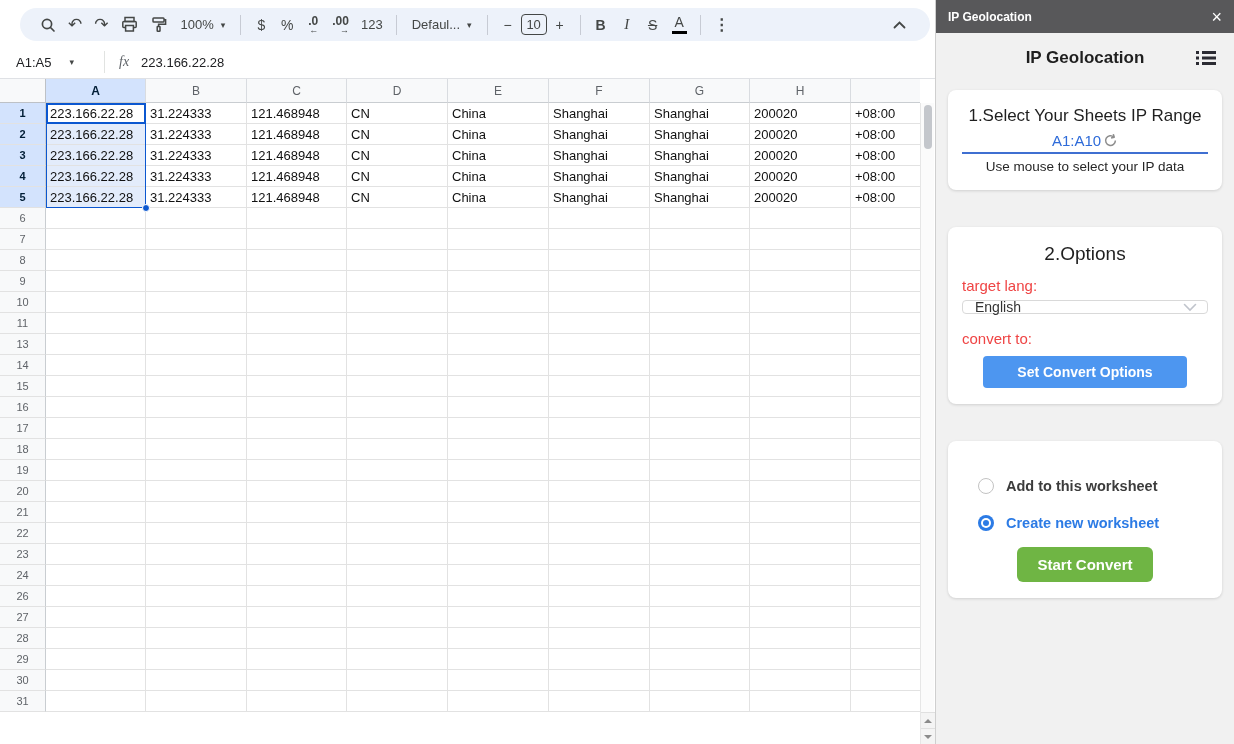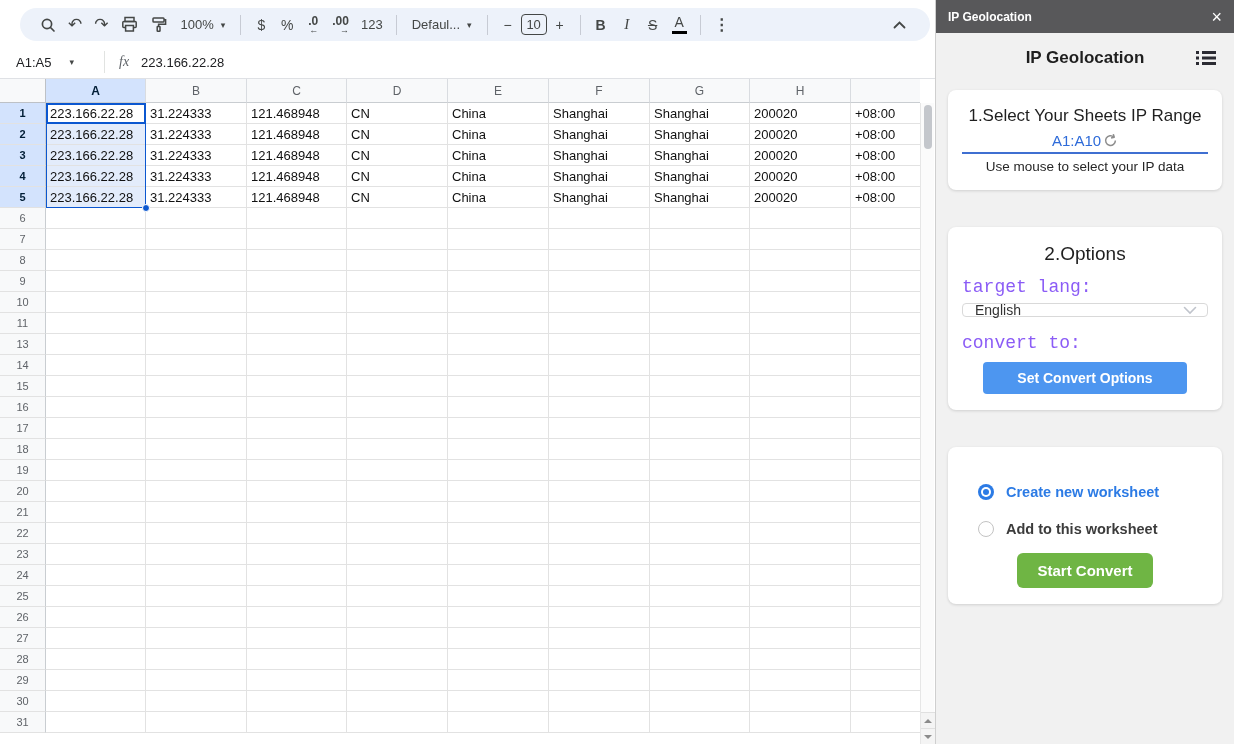--- a/index.html
+++ b/index.html
@@ -90,21 +90,21 @@
   .card { background:#fff; border-radius:8px; box-shadow:0 1px 3px rgba(0,0,0,.14);
     padding:16px 14px; }
   .card1 { margin-bottom:37px; }
   .card2 { margin-bottom:37px; }
   .card-h1 { font-size:17px; color:#1f1f1f; text-align:center; }
   .card-h2 { font-size:19px; color:#1f1f1f; text-align:center; }
   .range-line { text-align:center; margin-top:6px; padding-bottom:3px;
     border-bottom:2px solid #3f6fd1; display:flex; align-items:center; justify-content:center; gap:2px; }
   .range-text { color:#2e6bd9; font-size:15px; }
   .hint { font-size:13.5px; color:#272727; text-align:center; margin-top:5px; }
-  .blue-label { color:#8b5cf6; font-size:18px; margin-top:12px;font-family:Liberation Mono, monospace; }
+  .blue-label { color:#ef4444; font-size:15px; margin-top:12px; }
   .select { margin-top:6px; height:14px; border:1px solid #d9d9d9; border-radius:4px; background:#fff;
     display:flex; align-items:center; padding:0 10px 0 12px; cursor:pointer; }
   .select .val { font-size:14px; color:#333; }
   .select .chev { margin-left:auto; }
   .btn-row { text-align:center; }
   .btn-blue { display:inline-block; margin-top:9px; background:#4d96f0; color:#fff; font-weight:700;
     font-size:14px; border:none; border-radius:4px; padding:8px 34px; cursor:pointer; }
   .radio-row { display:flex; align-items:center; gap:12px; margin:21px 0 0 16px; }
   .radio { width:16px; height:16px; border-radius:50%; flex:none; position:relative; }
   .radio.on { background:#2c7be5; }
@@ -491,32 +491,20 @@
             <div class="cell" style="width: 101px;"></div>
             <div class="cell" style="width: 100px;"></div>
             <div class="cell" style="width: 101px;"></div>
             <div class="cell" style="width: 101px;"></div>
             <div class="cell" style="width: 101px;"></div>
             <div class="cell" style="width: 100px;"></div>
             <div class="cell" style="width: 101px;"></div>
             <div class="cell" style="width: 120px;"></div>
           </div>
           <div class="grow">
-            <div class="rh">25</div>
-            <div class="cell" style="width: 100px;"></div>
-            <div class="cell" style="width: 101px;"></div>
-            <div class="cell" style="width: 100px;"></div>
-            <div class="cell" style="width: 101px;"></div>
-            <div class="cell" style="width: 101px;"></div>
-            <div class="cell" style="width: 101px;"></div>
-            <div class="cell" style="width: 100px;"></div>
-            <div class="cell" style="width: 101px;"></div>
-            <div class="cell" style="width: 120px;"></div>
-          </div>
-          <div class="grow">
             <div class="rh">26</div>
             <div class="cell" style="width: 100px;"></div>
             <div class="cell" style="width: 101px;"></div>
             <div class="cell" style="width: 100px;"></div>
             <div class="cell" style="width: 101px;"></div>
             <div class="cell" style="width: 101px;"></div>
             <div class="cell" style="width: 101px;"></div>
             <div class="cell" style="width: 100px;"></div>
             <div class="cell" style="width: 101px;"></div>
             <div class="cell" style="width: 120px;"></div>
@@ -644,26 +632,26 @@
           </span>
         </div>
         <div class="blue-label" style="margin-top:16px">convert to:</div>
         <div class="btn-row">
           <button class="btn-blue">Set Convert Options</button>
         </div>
       </div>
 
       <div class="card card3">
         <div class="radio-row">
+          <span class="radio off"></span>
+          <span class="radio-label-off">Add to this worksheet</span>
+        </div>
+        <div class="radio-row">
           <span class="radio on"></span>
           <span class="radio-label-on">Create new worksheet</span>
-        </div>
-        <div class="radio-row">
-          <span class="radio off"></span>
-          <span class="radio-label-off">Add to this worksheet</span>
         </div>
         <div class="btn-row">
           <button class="btn-green">Start Convert</button>
         </div>
       </div>
 
     </div>
   </div>
 </div>
 

